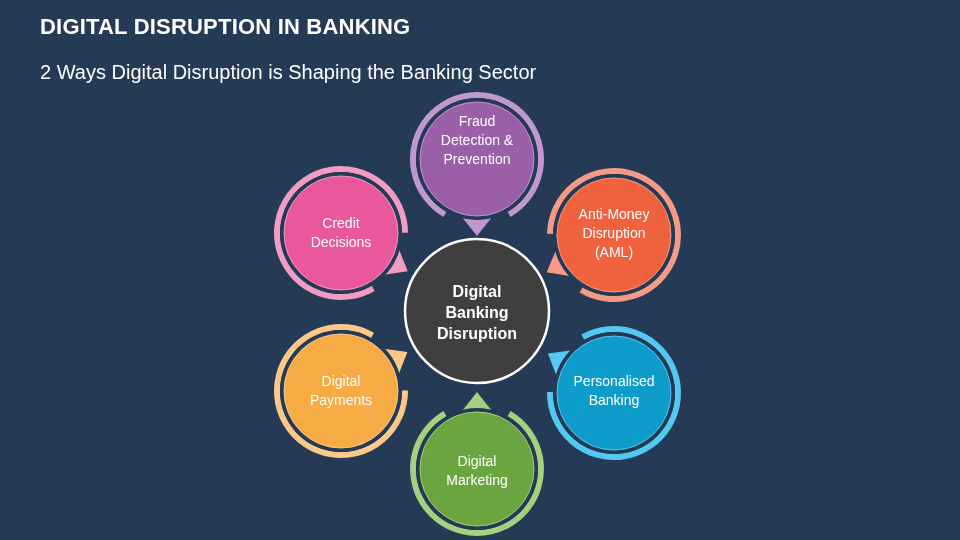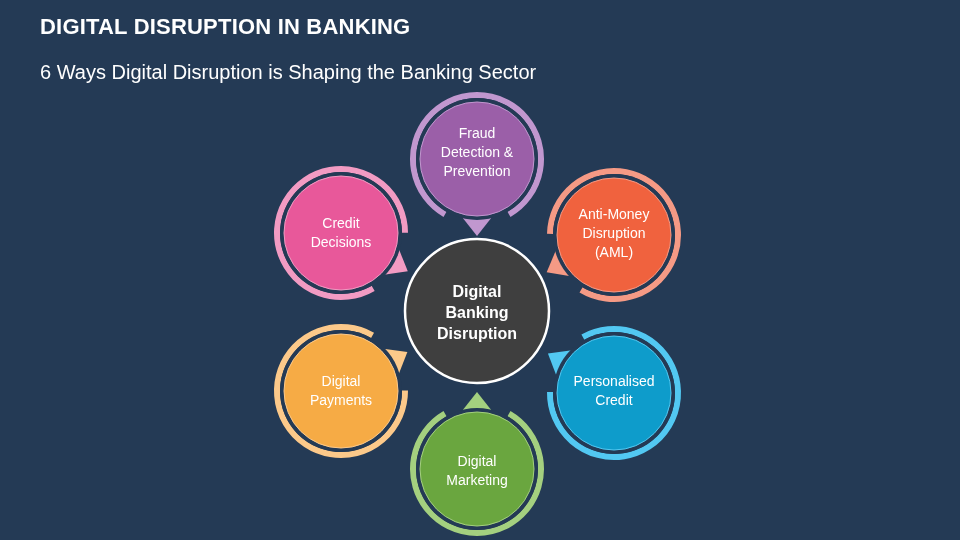--- a/index.html
+++ b/index.html
@@ -29,21 +29,21 @@
     position: absolute; width: 130px; text-align: center;
     color: #ffffff; font-size: 16px; font-weight: bold; line-height: 21px;
     transform: translate(-50%, -50%);
     white-space: pre-line;
   }
 </style>
 </head>
 <body>
 
 <h1 class="title">DIGITAL DISRUPTION IN BANKING</h1>
-<p class="subtitle">6 Ways Digital Disruption is Shaping the Banking Sector</p>
+<p class="subtitle">2 Ways Digital Disruption is Shaping the Banking Sector</p>
 
 <svg class="diagram" width="960" height="540" viewBox="0 0 960 540" xmlns="http://www.w3.org/2000/svg">
   <g id="sat-layer">
       <g>
         <path d="M 445 214.42562584220408 A 64 64 0 1 1 509.00000000000006 214.42562584220406" fill="none" stroke="#c197cf" stroke-width="6"></path>
         <polygon points="477,236 462,217 492,217" fill="#c197cf"></polygon>
         <circle cx="477" cy="159" r="61" fill="#243a55"></circle>
         <circle cx="477" cy="159" r="57" fill="#9b5fa8" stroke="#c197cf" stroke-width="1"></circle>
       </g>
       <g>
@@ -77,27 +77,27 @@
         <circle cx="341" cy="233" r="57" fill="#e8589a" stroke="#f29bc3" stroke-width="1"></circle>
       </g>
     </g>
   <circle id="center-circle" cx="477" cy="311" r="72" stroke-width="2.5" fill="#3f3f3f" stroke="#ffffff"></circle>
 </svg>
 
 <div id="labels-layer">
   <div class="center-label" style="left:477px; top:312px;">Digital
 Banking
 Disruption</div>
-  <div class="node-label" style="left:477px; top:152px;">Fraud
+  <div class="node-label" style="left:477px; top:140px;">Fraud
 Detection &amp;
 Prevention</div>
   <div class="node-label" style="left:614px; top:233px;">Anti-Money
 Disruption
 (AML)</div>
   <div class="node-label" style="left:614px; top:391px;">Personalised
-Credit</div>
+Banking</div>
   <div class="node-label" style="left:477px; top:471px;">Digital
 Marketing</div>
   <div class="node-label" style="left:341px; top:391px;">Digital
 Payments</div>
   <div class="node-label" style="left:341px; top:233px;">Credit
 Decisions</div>
 </div>
 
 </body></html>

